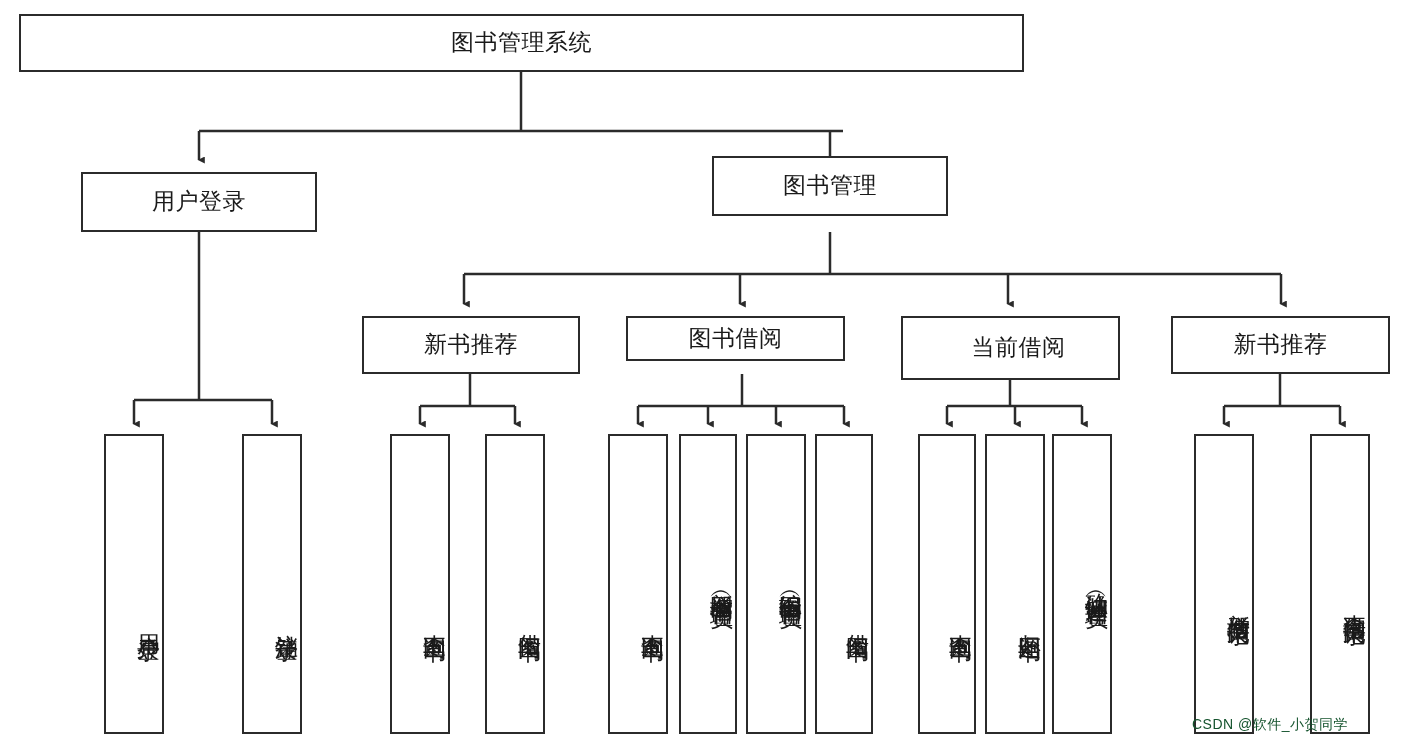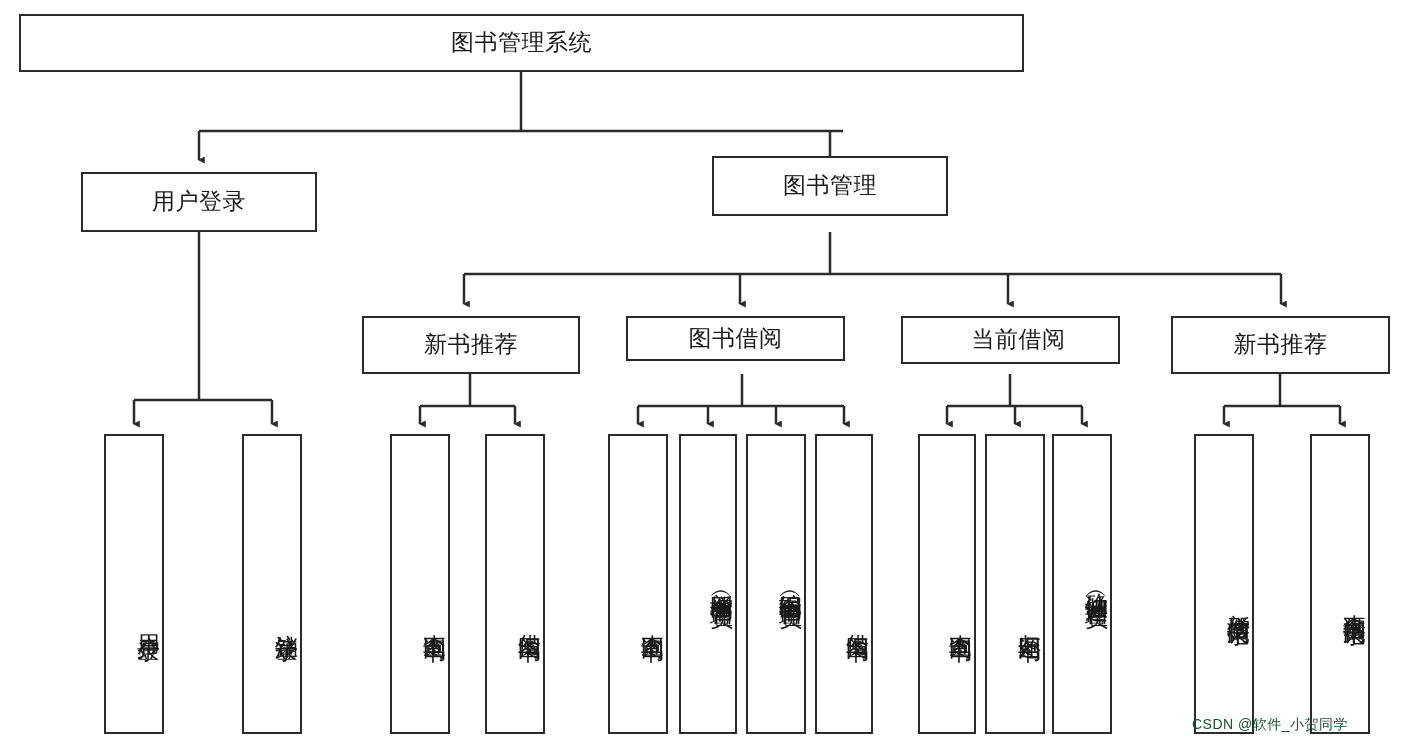--- a/index.html
+++ b/index.html
@@ -130,21 +130,21 @@
   <div class="node node-h" style="left:712px; top:156px; width:236px; height:60px;">
     <span class="label">图书管理</span>
   </div>
 
   <div class="node node-h" style="left:362px; top:316px; width:218px; height:58px;">
     <span class="label">新书推荐</span>
   </div>
   <div class="node node-h" style="left:626px; top:316px; width:219px; height:45px;">
     <span class="label">图书借阅</span>
   </div>
-  <div class="node node-h" style="left:901px; top:316px; width:219px; height:48px;padding-left:16px;">
+  <div class="node node-h" style="left:901px; top:316px; width:219px; height:64px;padding-left:16px;">
     <span class="label">当前借阅</span>
   </div>
   <div class="node node-h" style="left:1171px; top:316px; width:219px; height:58px;">
     <span class="label">新书推荐</span>
   </div>
 
   <div class="node node-v" style="left:104px; top:434px; width:60px; height:300px; padding-top:78px;">
     <span class="label">用户登录</span>
   </div>
   <div class="node node-v" style="left:242px; top:434px; width:60px; height:300px; padding-top:78px;">

